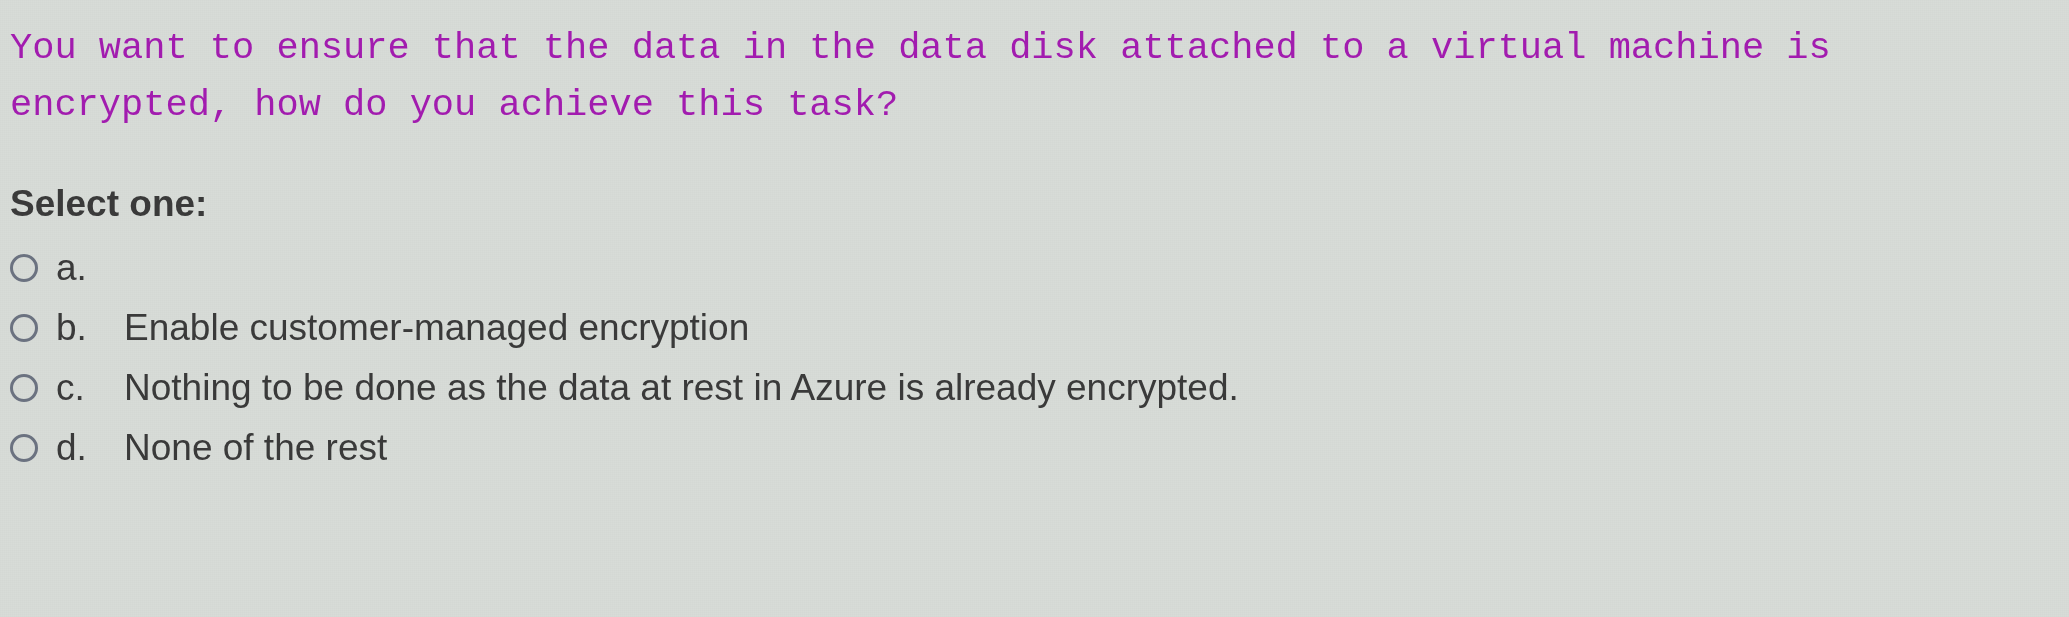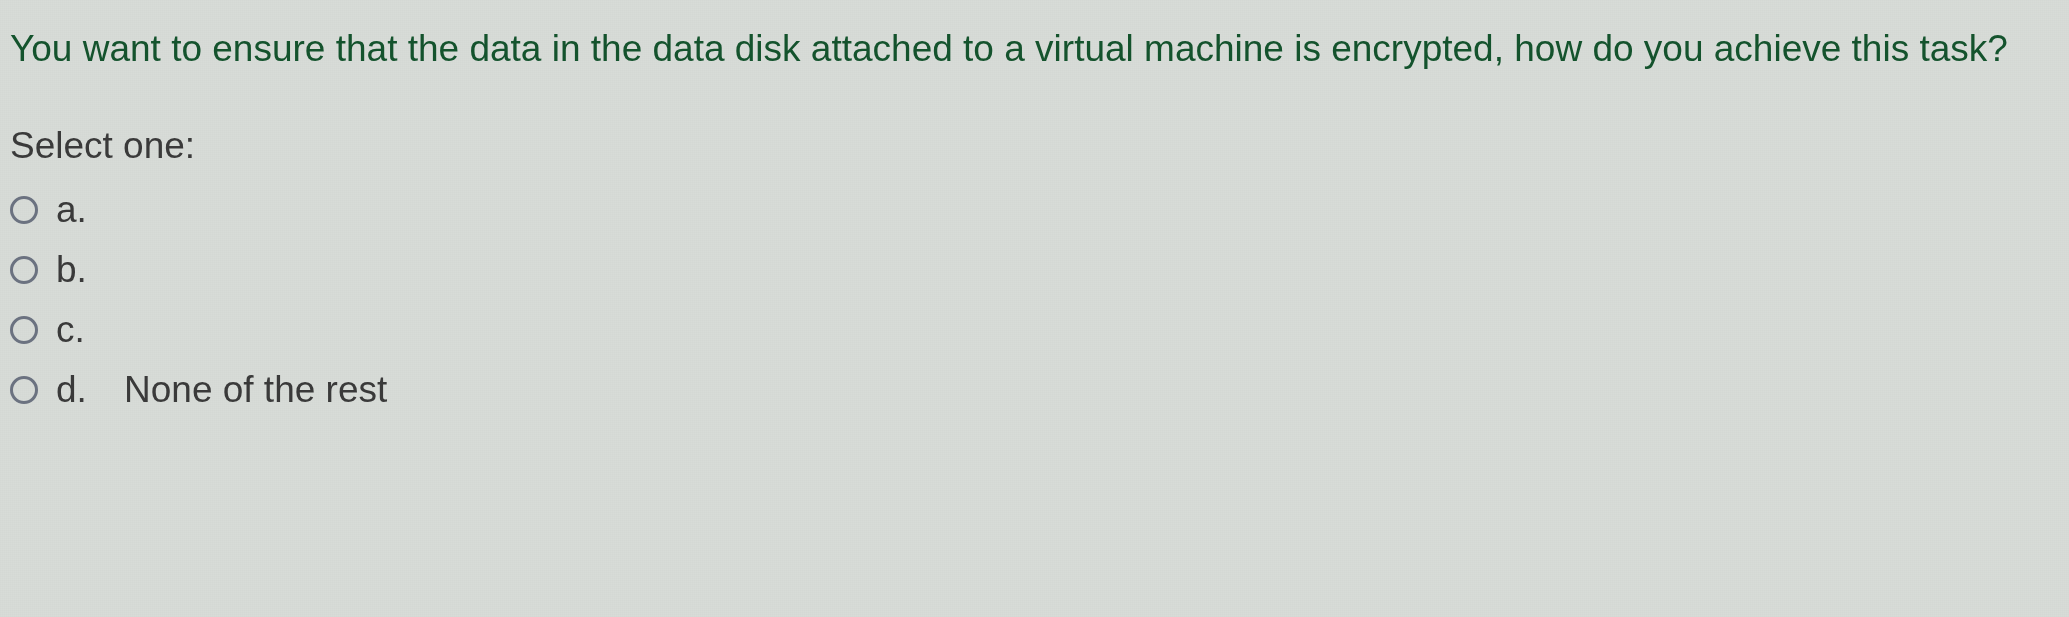--- a/index.html
+++ b/index.html
@@ -15,27 +15,29 @@
         repeating-linear-gradient(0deg, rgba(0,0,0,0.02) 0px, transparent 1px, transparent 2px),
         repeating-linear-gradient(90deg, rgba(0,0,0,0.02) 0px, transparent 1px, transparent 2px);
       font-family: Arial, Helvetica, sans-serif;
       color: #3a3a3a;
       padding: 20px 10px 20px 10px;
       overflow: hidden;
     }
     .question-text {
       font-size: 37px;
       line-height: 1.55;
-      color: #14532d;
+      color: #a21caf;
       margin-bottom: 48px;
+      font-family: Liberation Mono, monospace;
     }
     .select-label {
       font-size: 37px;
       color: #3a3a3a;
       margin-bottom: 22px;
+      font-weight: bold;
     }
     .options {
       display: flex;
       flex-direction: column;
       gap: 18px;
     }
     .option-row {
       display: flex;
       align-items: center;
       gap: 18px;
@@ -67,23 +69,25 @@
 <div class="select-label">Select one:</div>
 
 <div class="options">
   <div class="option-row">
     <div class="radio"></div>
     <span class="option-letter">a.</span>
   </div>
   <div class="option-row">
     <div class="radio"></div>
     <span class="option-letter">b.</span>
+    <span class="option-text">Enable customer-managed encryption</span>
   </div>
   <div class="option-row">
     <div class="radio"></div>
     <span class="option-letter">c.</span>
+    <span class="option-text">Nothing to be done as the data at rest in Azure is already encrypted.</span>
   </div>
   <div class="option-row">
     <div class="radio"></div>
     <span class="option-letter">d.</span>
     <span class="option-text">None of the rest</span>
   </div>
 </div>
 
 </body></html>

